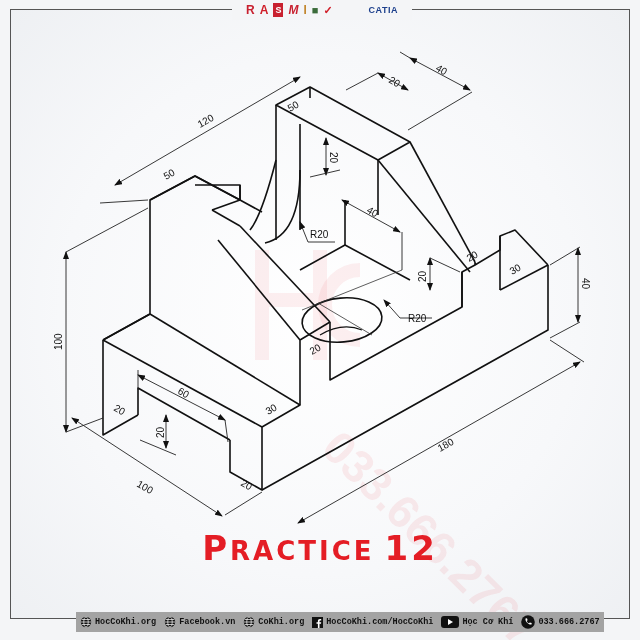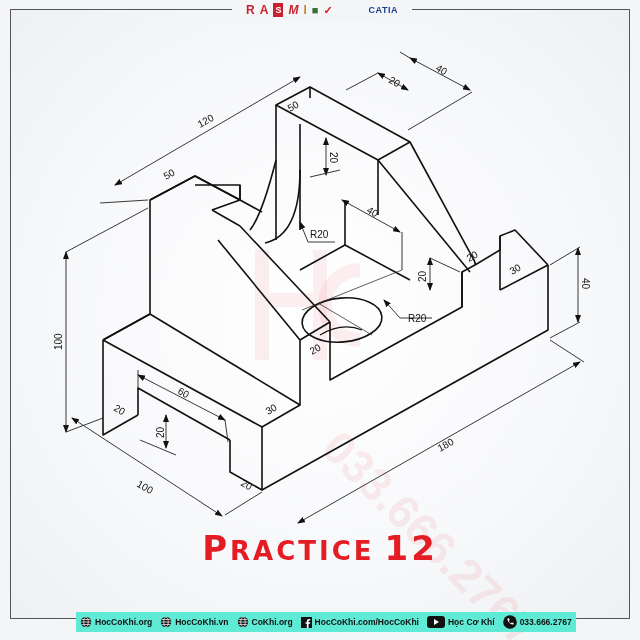--- a/index.html
+++ b/index.html
@@ -6,21 +6,21 @@
   body{width:640px;height:640px;background:#f4f5f7;position:relative;overflow:hidden;font-family:"Liberation Sans",sans-serif;}
   .frame{position:absolute;left:10px;top:9px;width:620px;height:610px;border:1.5px solid #555;box-sizing:border-box;}
   .bg-grad{position:absolute;left:11px;top:10px;width:618px;height:608px;background:radial-gradient(circle at 50% 50%,#ffffff 0%,#f7f8fa 60%,#eef0f3 100%);}
   .logos{position:absolute;left:232px;top:0;width:180px;height:20px;background:#f4f5f7;display:flex;align-items:center;justify-content:center;gap:5px;}
   .logo{font-size:12px;font-weight:bold;line-height:14px;}
   .catia{font-size:9px;font-weight:bold;color:#1c3f8c;letter-spacing:0.5px;margin-left:31px;}
   svg.drawing{position:absolute;left:0;top:0;}
   .title{position:absolute;left:0;top:528px;width:640px;text-align:center;color:#e41d25;font-family:"DejaVu Sans",sans-serif;font-weight:bold;letter-spacing:3px;}
   .title .big{font-size:34px;}
   .title .small{font-size:26px;}
-  .footer{position:absolute;left:76px;top:612px;height:20px;background:#5eead4;display:flex;align-items:center;gap:8px;padding:0 4px;font-size:8.5px;font-weight:bold;color:#111;white-space:nowrap;}
+  .footer{position:absolute;left:76px;top:612px;height:20px;background:#a3a3a3;display:flex;align-items:center;gap:8px;padding:0 4px;font-size:8.5px;font-weight:bold;color:#111;white-space:nowrap;font-family:Liberation Mono, monospace;}
   .fitem{display:flex;align-items:center;gap:3px;}
   .ico{display:inline-flex;align-items:center;justify-content:center;}
   .watermark{position:absolute;font-family:"Liberation Sans",sans-serif;color:rgba(228,29,37,0.08);font-weight:bold;}
 </style>
 </head>
 <body>
 
 <div class="bg-grad"></div>
 <div class="frame"></div>
 
@@ -197,21 +197,21 @@
         <svg width="12" height="12" viewBox="0 0 12 12">
           <circle cx="6" cy="6" r="5.2" fill="#111"></circle>
           <g stroke="#fff" stroke-width="0.7" fill="none">
             <ellipse cx="6" cy="6" rx="2.2" ry="5"></ellipse>
             <line x1="1" y1="6" x2="11" y2="6"></line>
             <line x1="1.8" y1="3.5" x2="10.2" y2="3.5"></line>
             <line x1="1.8" y1="8.5" x2="10.2" y2="8.5"></line>
           </g>
         </svg>
       </span>
-    <span>HocCoKhi.vn</span>
+    <span>Facebook.vn</span>
   </span>
   <span class="fitem">
     <span class="ico">
         <svg width="12" height="12" viewBox="0 0 12 12">
           <circle cx="6" cy="6" r="5.2" fill="#111"></circle>
           <g stroke="#fff" stroke-width="0.7" fill="none">
             <ellipse cx="6" cy="6" rx="2.2" ry="5"></ellipse>
             <line x1="1" y1="6" x2="11" y2="6"></line>
             <line x1="1.8" y1="3.5" x2="10.2" y2="3.5"></line>
             <line x1="1.8" y1="8.5" x2="10.2" y2="8.5"></line>

